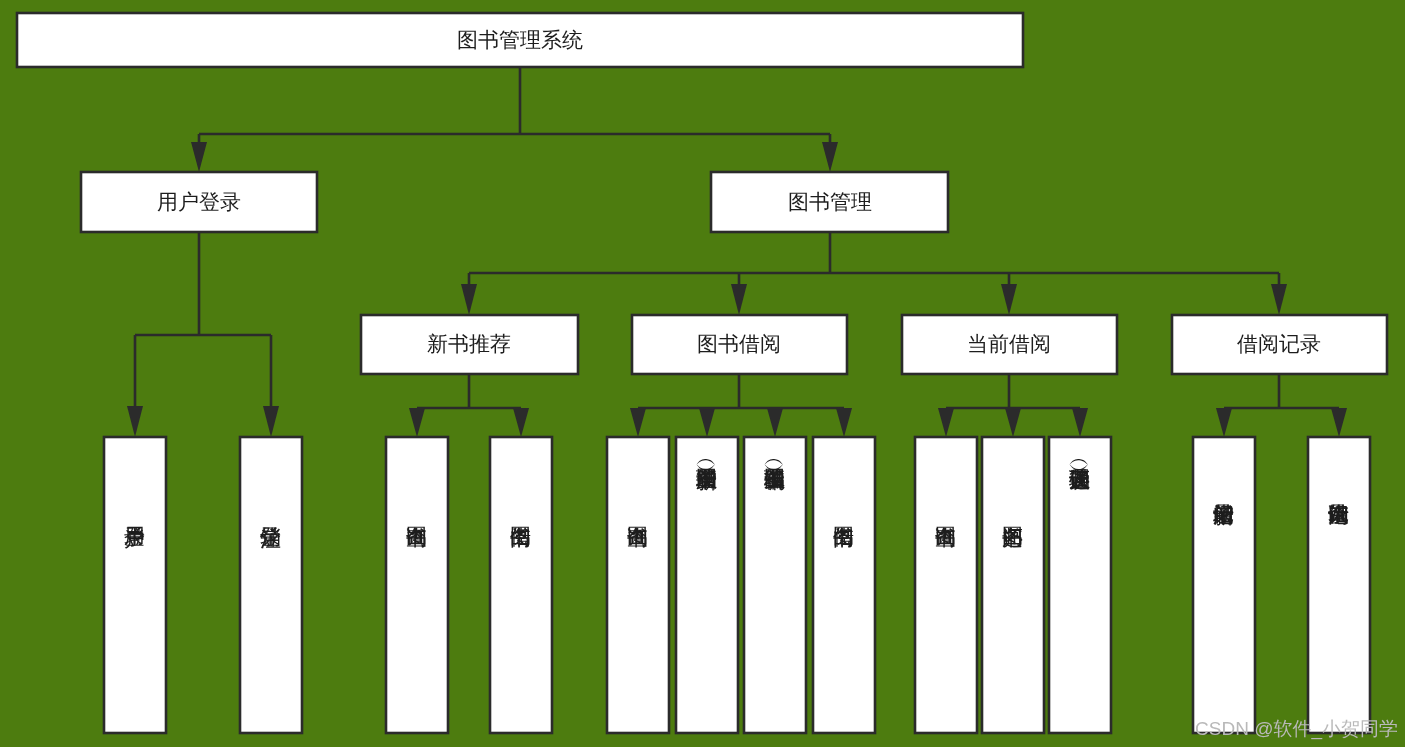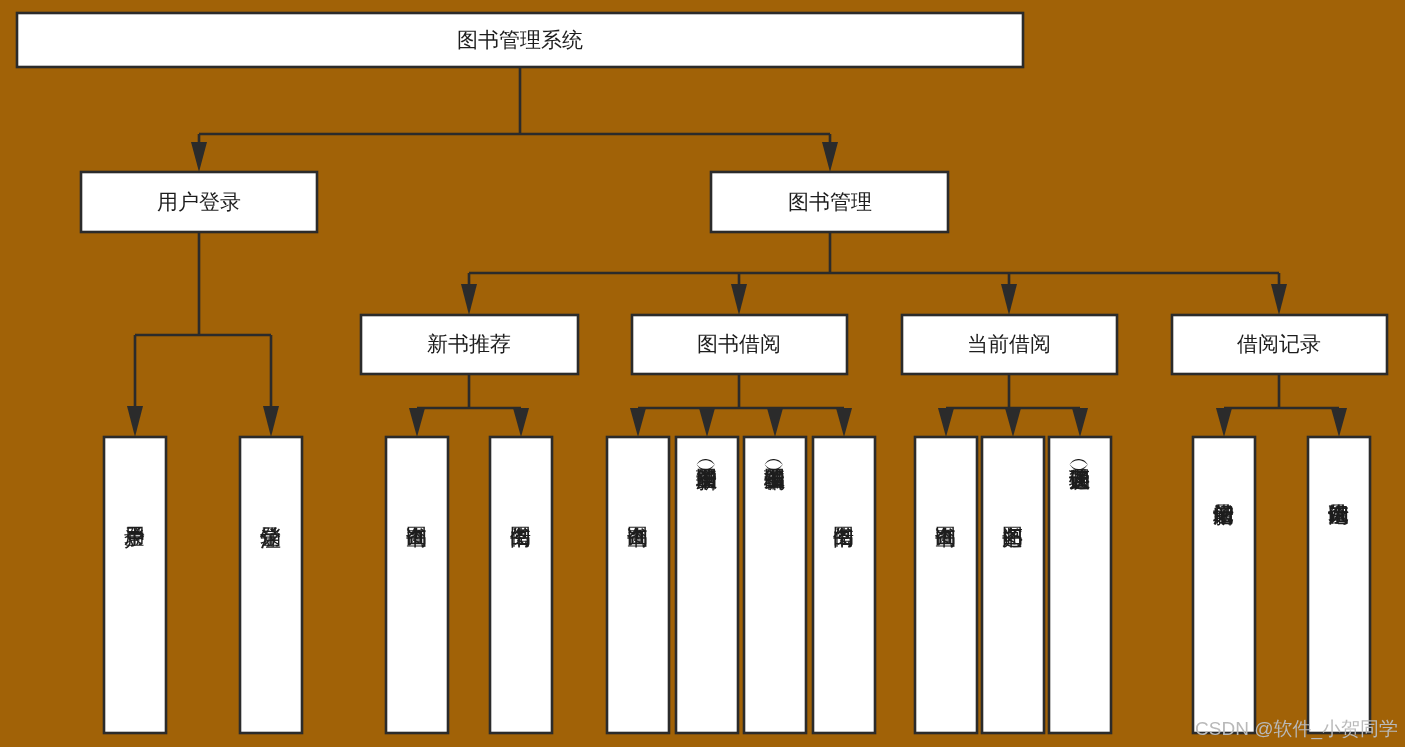--- a/index.html
+++ b/index.html
@@ -10,21 +10,21 @@
   body {
     width: 1405px;
     height: 747px;
     font-family: "Liberation Sans", "DejaVu Sans", sans-serif;
     overflow: hidden;
   }
   #diagram-root {
     position: relative;
     width: 1405px;
     height: 747px;
-    background: #a16207;
+    background: #4d7c0f;
   }
   svg.diagram-canvas {
     position: absolute;
     left: 0;
     top: 0;
     width: 1405px;
     height: 747px;
   }
   .node-box {
     fill: #ffffff;

